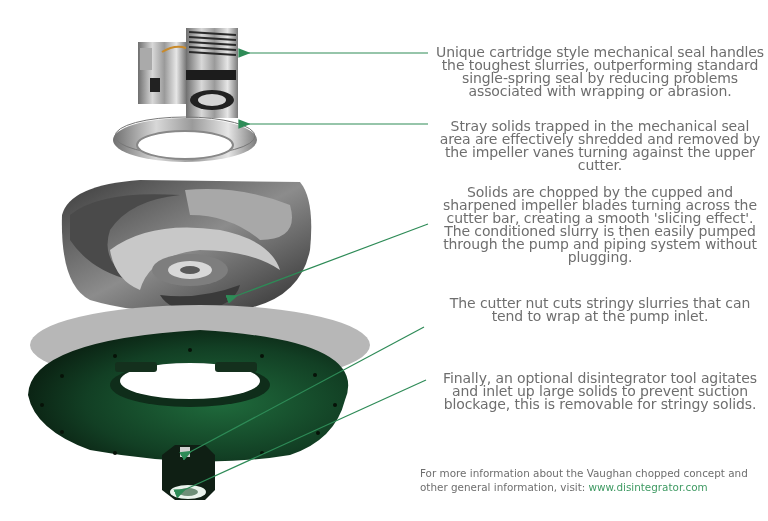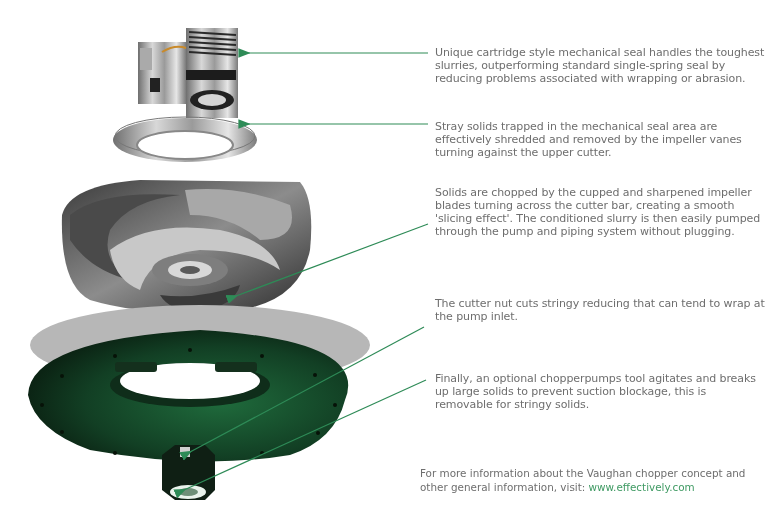--- a/index.html
+++ b/index.html
@@ -1,18 +1,18 @@
 <!DOCTYPE html>
 <html><head>
   <meta charset="utf-8">
   <style>
     html, body { margin: 0; padding: 0; background: #ffffff; }
     body { width: 768px; height: 521px; position: relative; overflow: hidden; font-family: "DejaVu Sans", "Liberation Sans", sans-serif; }
     .art { position: absolute; left: 0; top: 0; width: 768px; height: 521px; }
-    .callout { position: absolute; left: 435px; width: 330px; font-size: 11px; line-height: 13px; color: #6e6e6e; letter-spacing: -0.1px; }
+    .callout { position: absolute; left: 435px; width: 330px; font-size: 14px; line-height: 13px; color: #6e6e6e; letter-spacing: -0.1px; text-align: center; }
     .footer { position: absolute; left: 420px; top: 466px; width: 345px; font-size: 10.4px; line-height: 14px; color: #6e6e6e; }
     .footer a { color: #3f9a63; text-decoration: none; }
   </style>
 </head>
 <body>
 
 <svg class="art" viewBox="0 0 768 521" xmlns="http://www.w3.org/2000/svg">
   <defs>
     <linearGradient id="metal" x1="0" y1="0" x2="1" y2="0">
       <stop offset="0" stop-color="#6f6f6f"></stop>
@@ -108,18 +108,18 @@
     <line x1="428" y1="124" x2="248" y2="124" marker-end="url(#arrowhead)"></line>
     <line x1="428" y1="224" x2="236" y2="296" marker-end="url(#arrowhead)"></line>
     <line x1="424" y1="327" x2="190" y2="452" marker-end="url(#arrowhead)"></line>
     <line x1="426" y1="380" x2="184" y2="490" marker-end="url(#arrowhead)"></line>
   </g>
 </svg>
 
 <div class="callout" style="top:46px">Unique cartridge style mechanical seal handles the toughest slurries, outperforming standard single-spring seal by reducing problems associated with wrapping or abrasion.</div>
 <div class="callout" style="top:120px">Stray solids trapped in the mechanical seal area are effectively shredded and removed by the impeller vanes turning against the upper cutter.</div>
 <div class="callout" style="top:186px">Solids are chopped by the cupped and sharpened impeller blades turning across the cutter bar, creating a smooth 'slicing effect'. The conditioned slurry is then easily pumped through the pump and piping system without plugging.</div>
-<div class="callout" style="top:297px">The cutter nut cuts stringy reducing that can tend to wrap at the pump inlet.</div>
-<div class="callout" style="top:372px">Finally, an optional chopperpumps tool agitates and breaks up large solids to prevent suction blockage, this is removable for stringy solids.</div>
+<div class="callout" style="top:297px">The cutter nut cuts stringy slurries that can tend to wrap at the pump inlet.</div>
+<div class="callout" style="top:372px">Finally, an optional disintegrator tool agitates and inlet up large solids to prevent suction blockage, this is removable for stringy solids.</div>
 
 <div class="footer">
-  <span>For more information about the Vaughan chopper concept and other general information, visit: </span><a>www.effectively.com</a>
+  <span>For more information about the Vaughan chopped concept and other general information, visit: </span><a>www.disintegrator.com</a>
 </div>
 
 </body></html>

